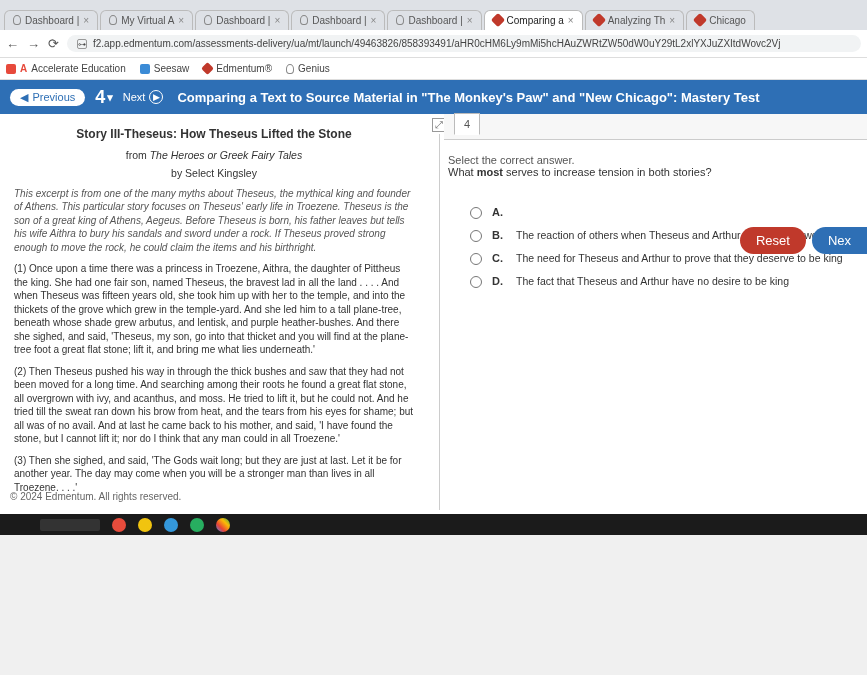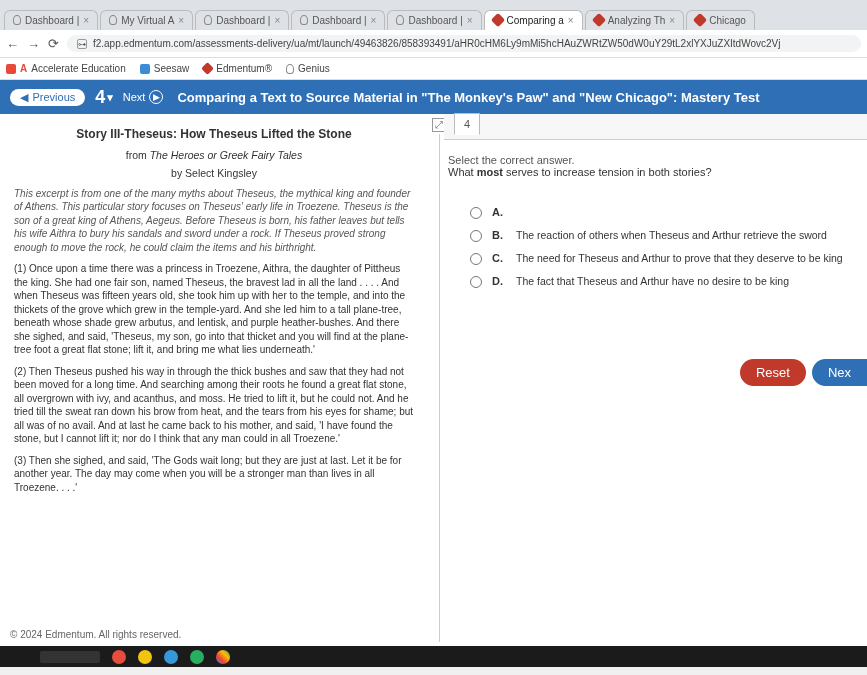--- a/index.html
+++ b/index.html
@@ -26,21 +26,21 @@
 
 
 .appbar { background:#2e6fb5; color:#fff; display:flex; align-items:center; height:34px; padding:0 10px; font-size:13px }
 .appbar .prev { background:#fff; color:#2e6fb5; border-radius:10px; padding:2px 10px; font-size:11px; display:flex; align-items:center; gap:4px }
 .appbar .qnum { margin:0 10px; font-size:18px; font-weight:bold; display:flex; align-items:center; gap:2px }
 .appbar .next { display:flex; align-items:center; gap:4px; font-size:11px }
 .appbar .next .circ { width:14px;height:14px;border:1px solid #fff;border-radius:50%;display:flex;align-items:center;justify-content:center;font-size:9px }
 .appbar .title { margin-left:14px; font-weight:bold; font-size:13px; white-space:nowrap; overflow:hidden }
 
 
-.content { display:flex; background:#fff; height:532px; position:relative }
+.content { display:flex; background:#fff; height:400px; position:relative }
 .divider { display:flex; flex-direction:column; align-items:center; padding:4px 0; width:18px }
 .divider .exp { width:14px;height:14px;border:1px solid #999;font-size:10px;text-align:center;line-height:12px;color:#666;margin-bottom:2px }
 .divider .line { width:1px; background:#ccc; flex:1 }
 
 .passage { width:430px; padding:12px 16px 10px 14px; font-size:10px; color:#333; overflow-y:auto; line-height:1.35 }
 .passage .story-title { text-align:center; font-weight:bold; font-size:12px; margin-bottom:6px }
 .passage .from { text-align:center; font-size:10.5px; margin-bottom:4px }
 .passage .from .it { font-style:italic }
 .passage .author { text-align:center; font-size:10.5px; margin-bottom:6px }
 .passage .intro { font-style:italic; margin-bottom:8px; color:#555 }
@@ -54,21 +54,21 @@
 .qpanel .stem b { font-weight:bold }
 .optrow { display:flex; align-items:flex-start; gap:10px; margin-bottom:10px; margin-left:22px; cursor:pointer }
 .optrow .radio { width:12px;height:12px;border:1.5px solid #777;border-radius:50%;flex-shrink:0;margin-top:1px }
 .optrow .letter { font-weight:bold; width:14px; flex-shrink:0 }
 .optrow .text { flex:1; font-size:10.5px }
 .btnrow { position:absolute; right:0; bottom:260px; display:flex; gap:0 }
 .btn { border-radius:14px 0 0 14px; padding:6px 16px; font-size:13px; color:#fff; cursor:pointer }
 .btn.reset { background:#c0392b; border-radius:14px }
 .btn.next { background:#2e6fb5; margin-left:6px; border-radius:14px 0 0 14px }
 
-.copyright { position:absolute; left:10px; bottom:6px; font-size:10px; color:#666 }
+.copyright { position:absolute; left:10px; bottom:12px; font-size:10px; color:#666 }
 
 
 .footerstrip { height:21px; background:#1b1b1b; display:flex; align-items:center; padding-left:40px; gap:12px }
 .footerstrip .dot { width:14px;height:14px;border-radius:50% }
 .footerstrip .search { width:60px;height:12px;background:#333;border-radius:2px }
 </style>
 </head>
 <body>
 
 <div class="tabstrip">

